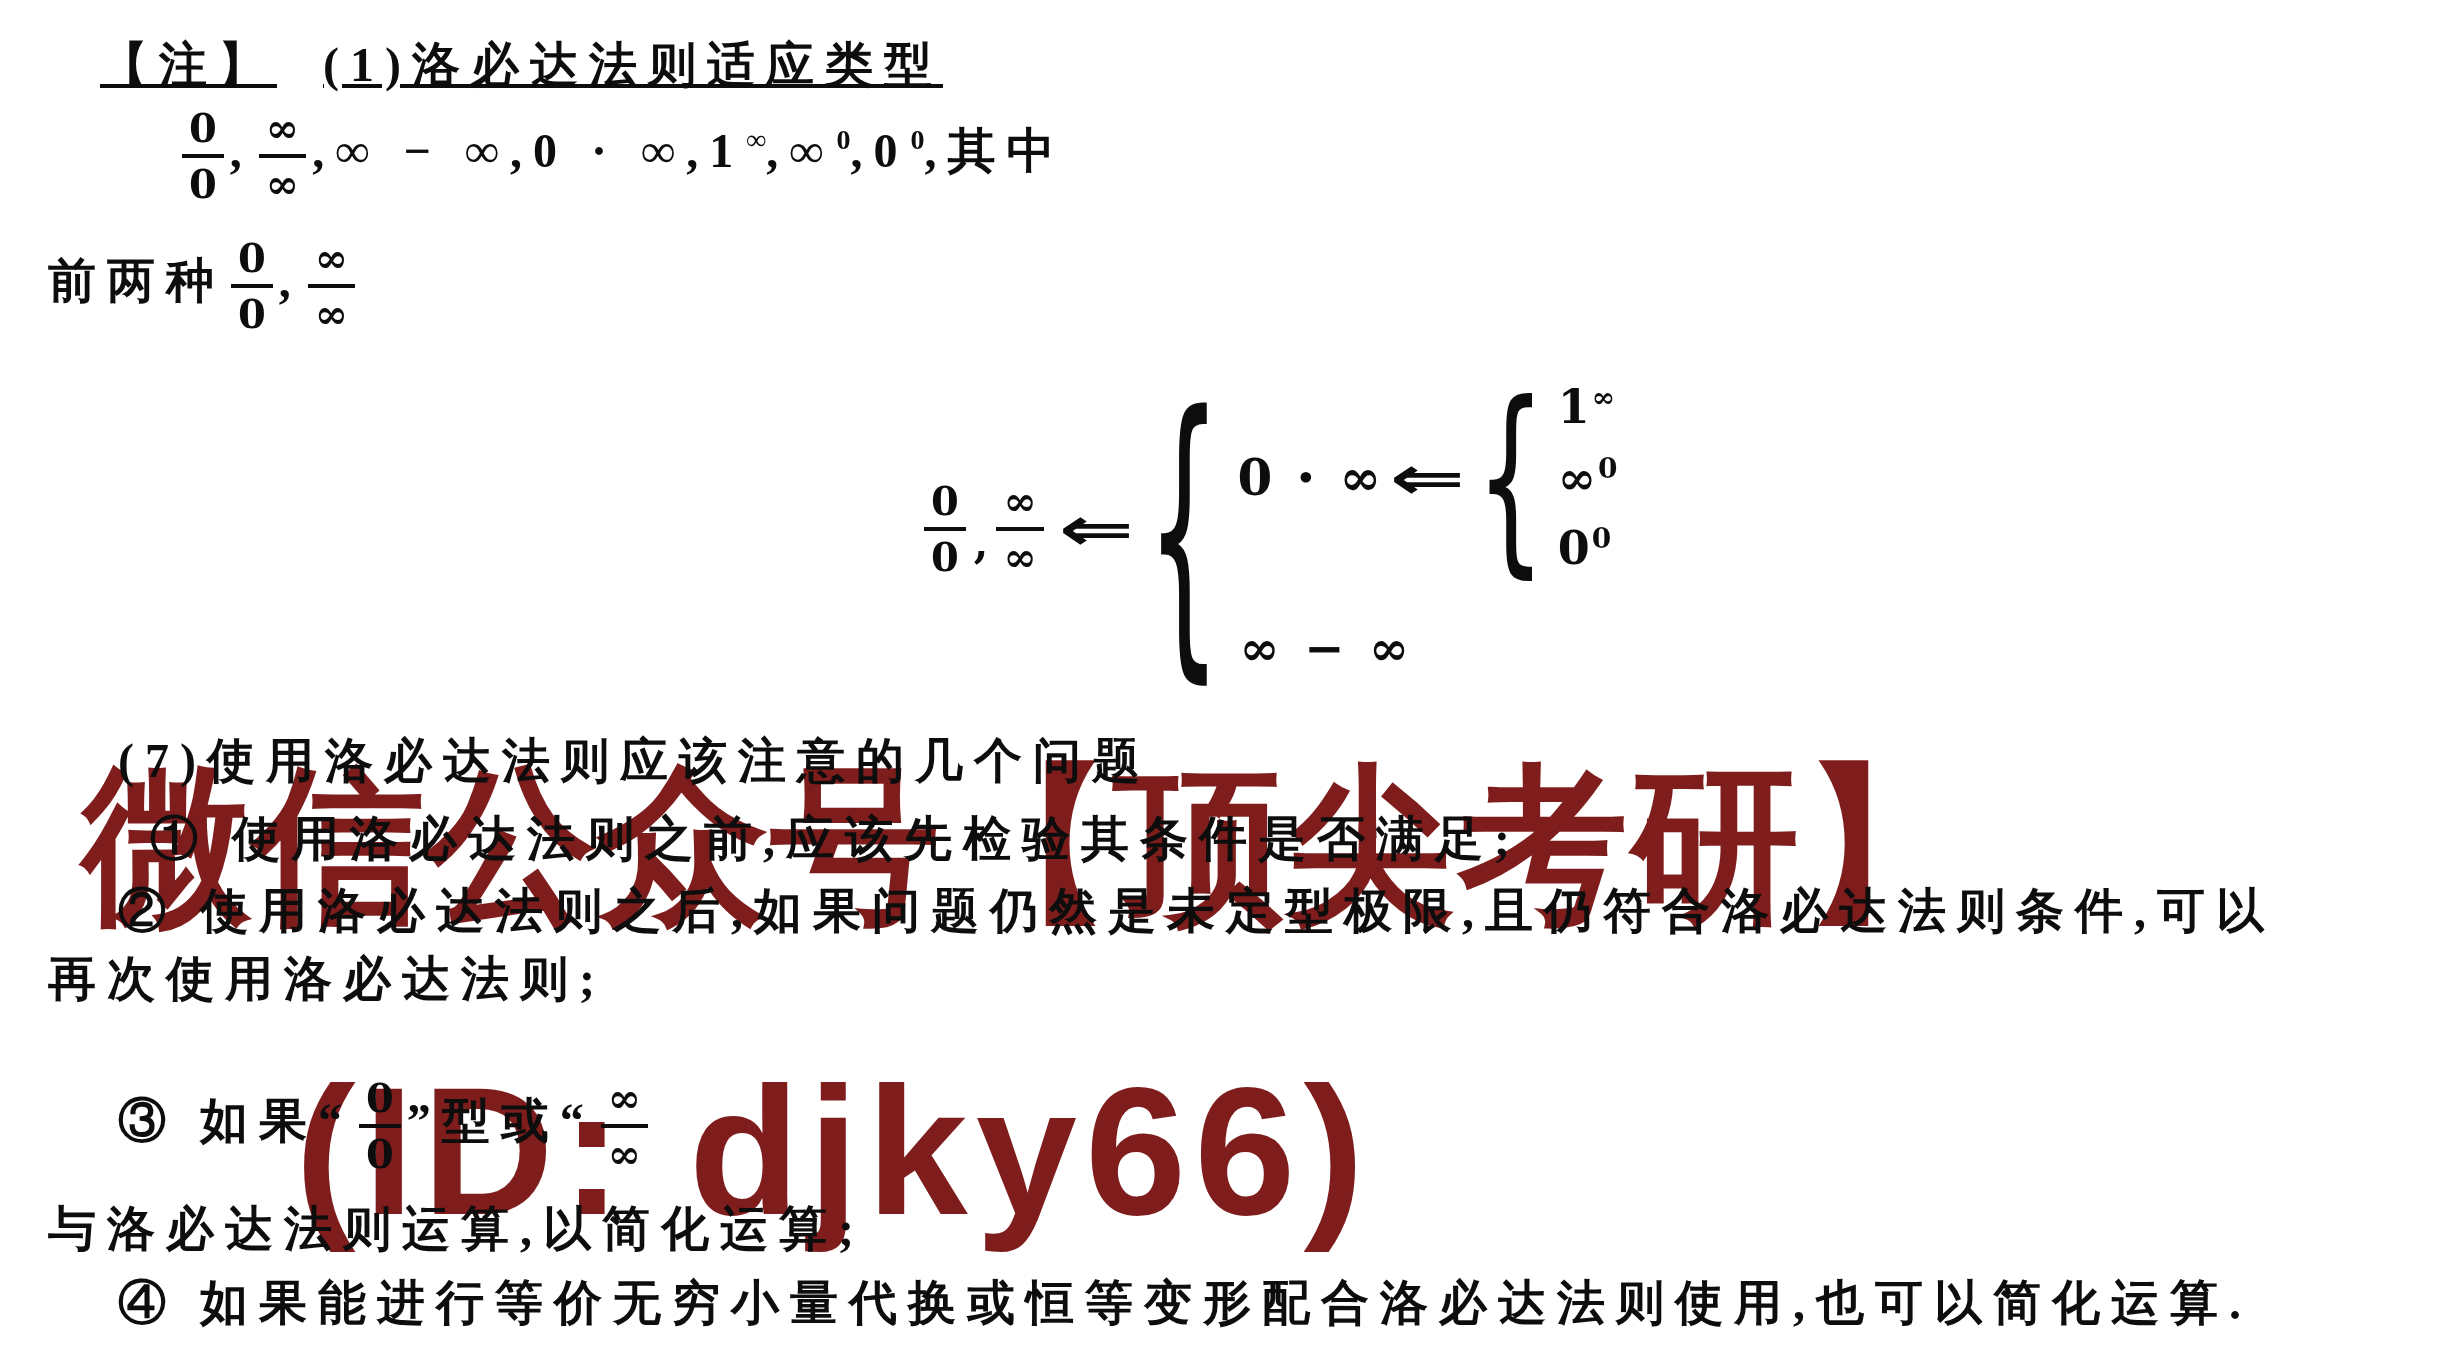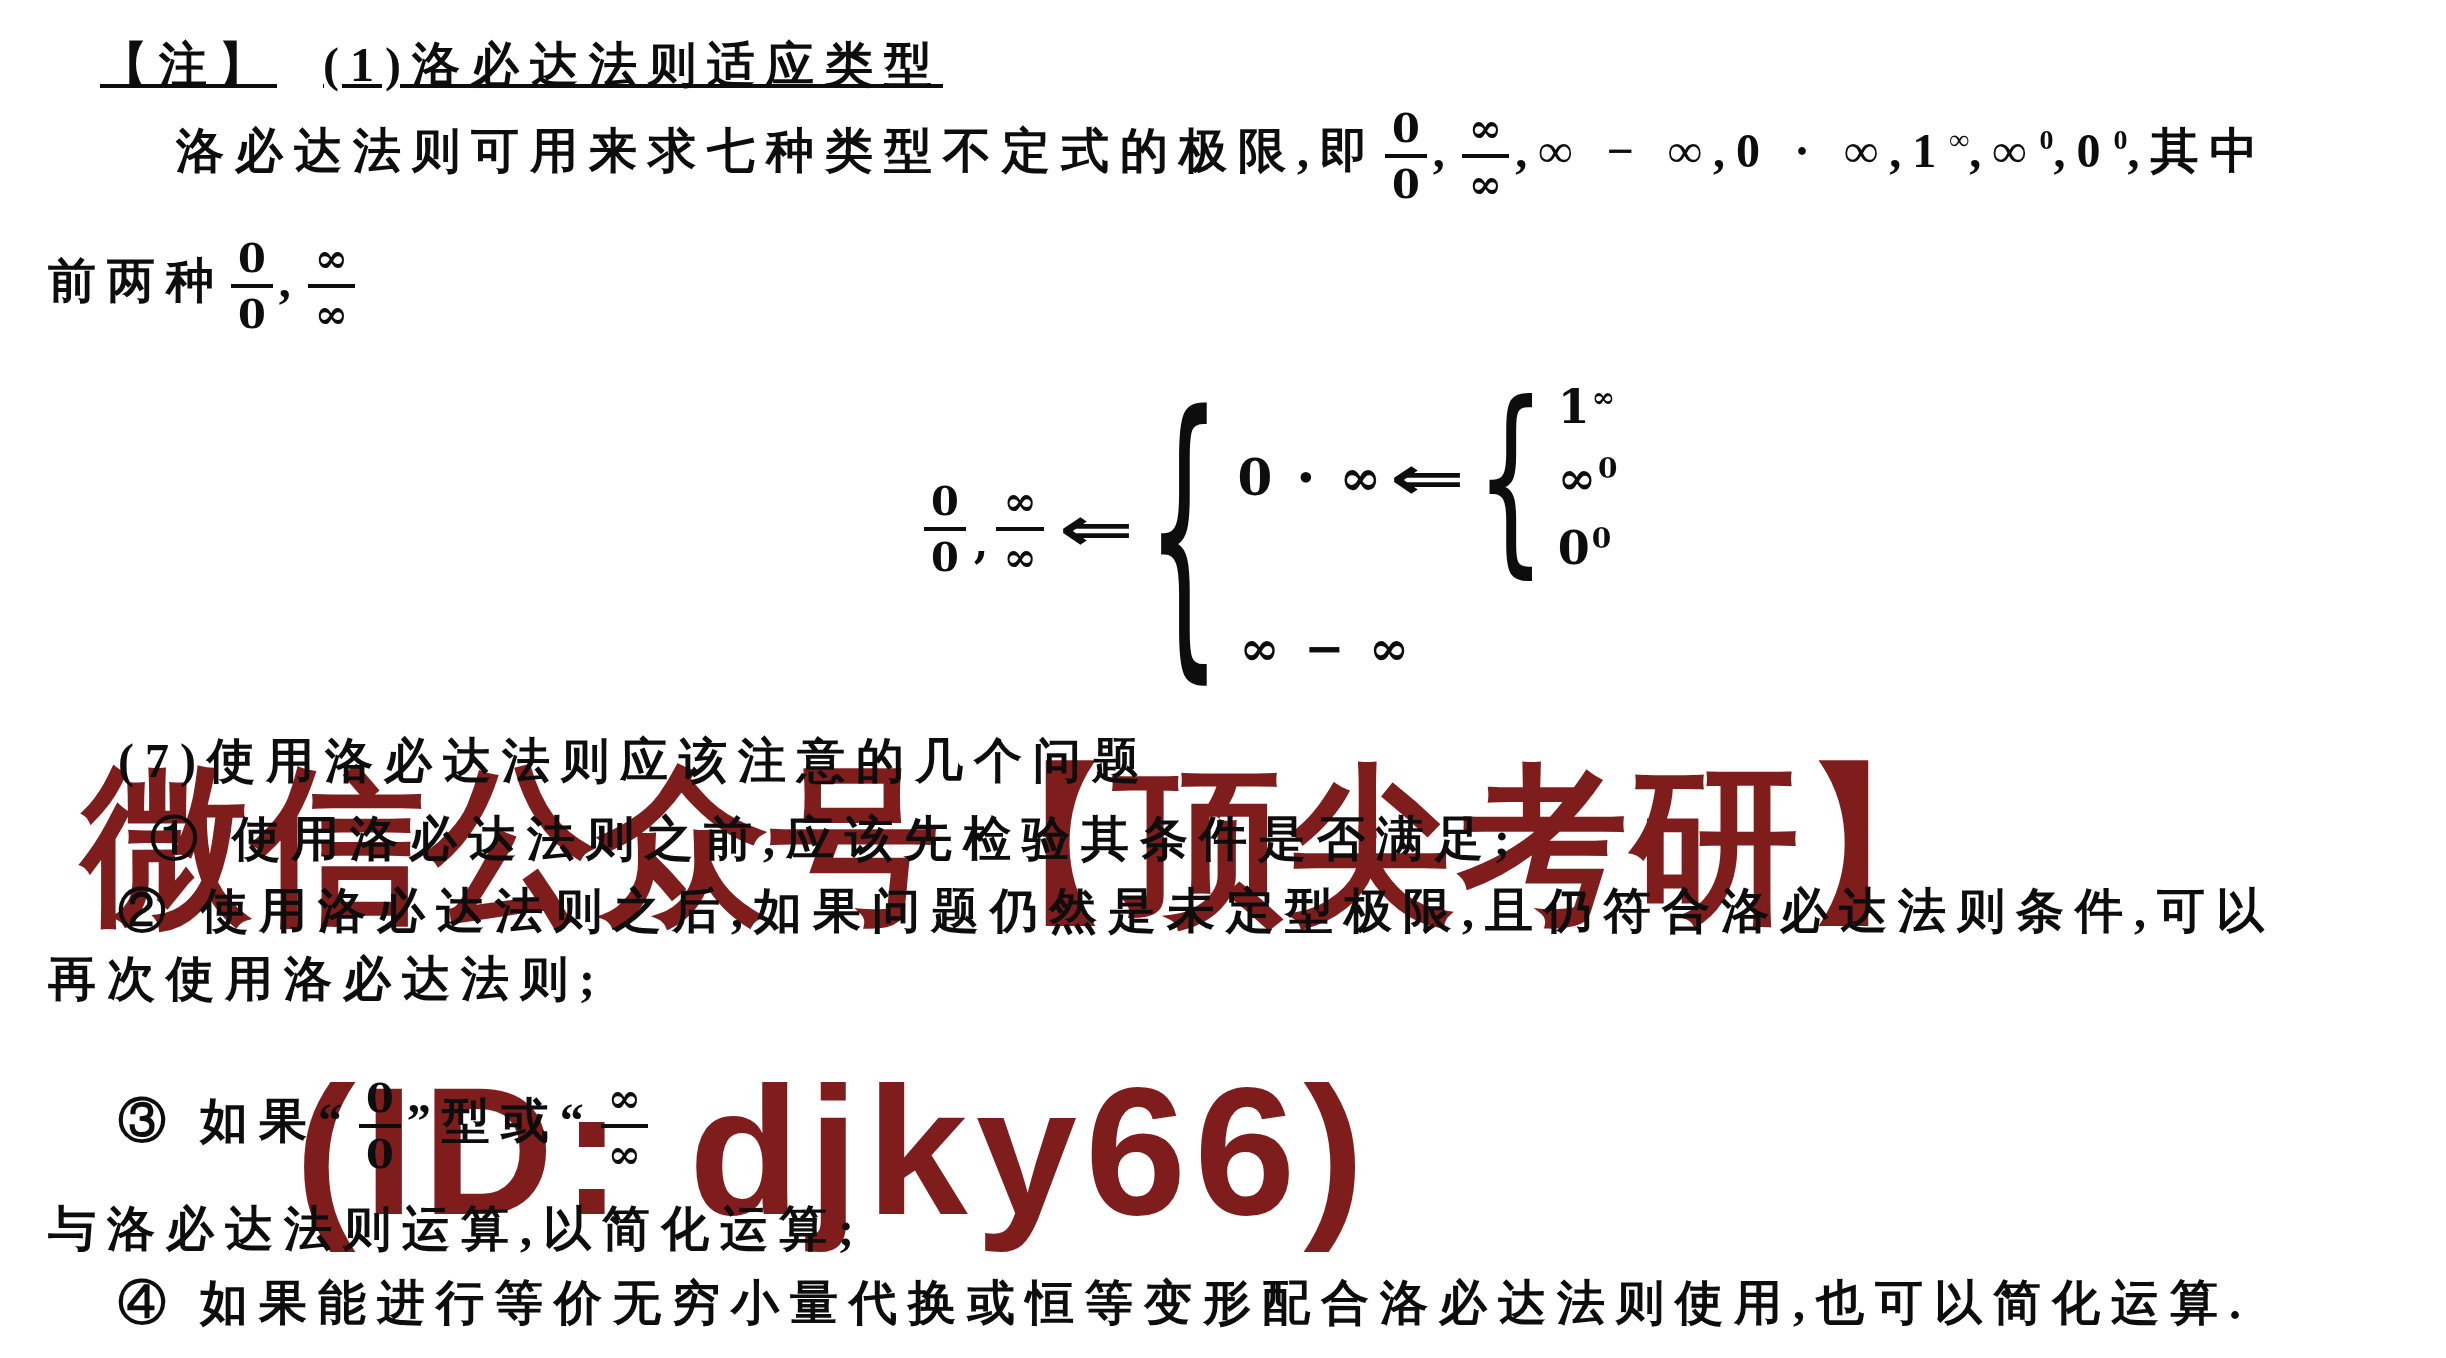--- a/index.html
+++ b/index.html
@@ -97,21 +97,21 @@
 <body>
 
 <div class="wm" id="wm1">微信公众号【顶尖考研】</div>
 <div class="wm" id="wm2">(ID: djky66)</div>
 
 <div class="line" style="left:100px;top:34px;text-decoration:underline;">
   <span class="tag">【注】</span><span>(1)洛必达法则适应类型</span>
 </div>
 
 <div class="line" style="left:176px;top:108px;">
-  <span>洛必达法则可用来求七种类型不定式的极限,即</span><span class="frac">
+  <span class="frac">
       <span class="num">0</span>
       <span class="den">0</span>
     </span><span>,</span><span class="frac">
       <span class="num">∞</span>
       <span class="den">∞</span>
     </span><span>,∞ − ∞,0 · ∞,1</span><span class="exp">∞</span><span>,∞</span><span class="exp">0</span><span>,0</span><span class="exp">0</span><span>,其中</span>
 </div>
 
 <div class="line" style="left:48px;top:238px;">
   <span>前两种</span><span class="frac">

